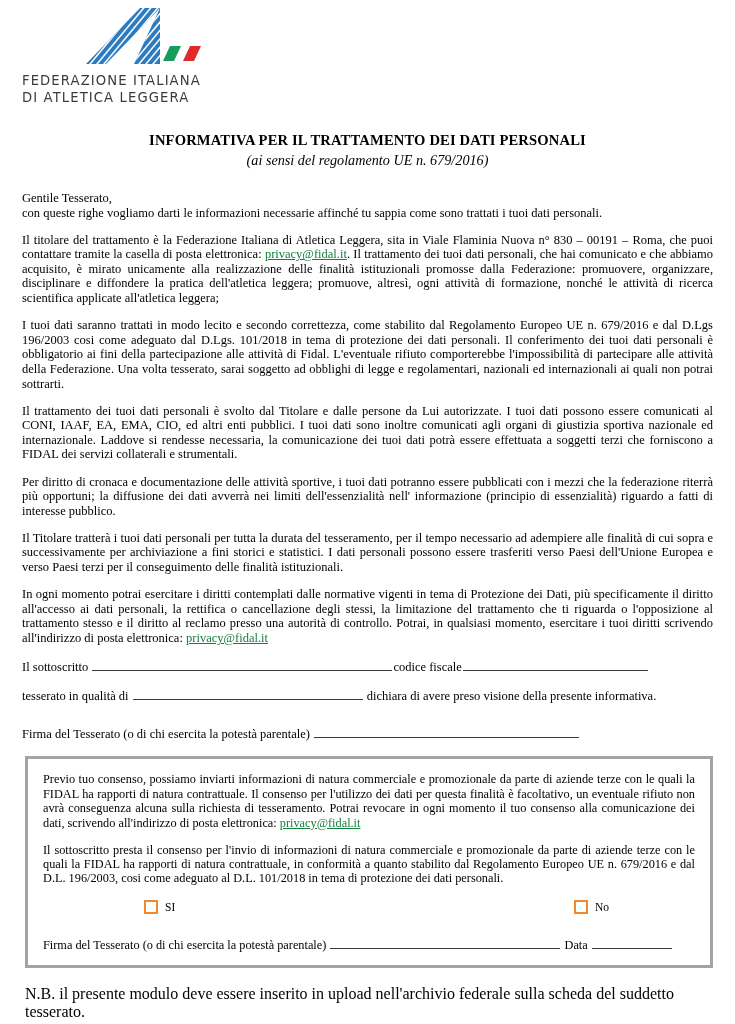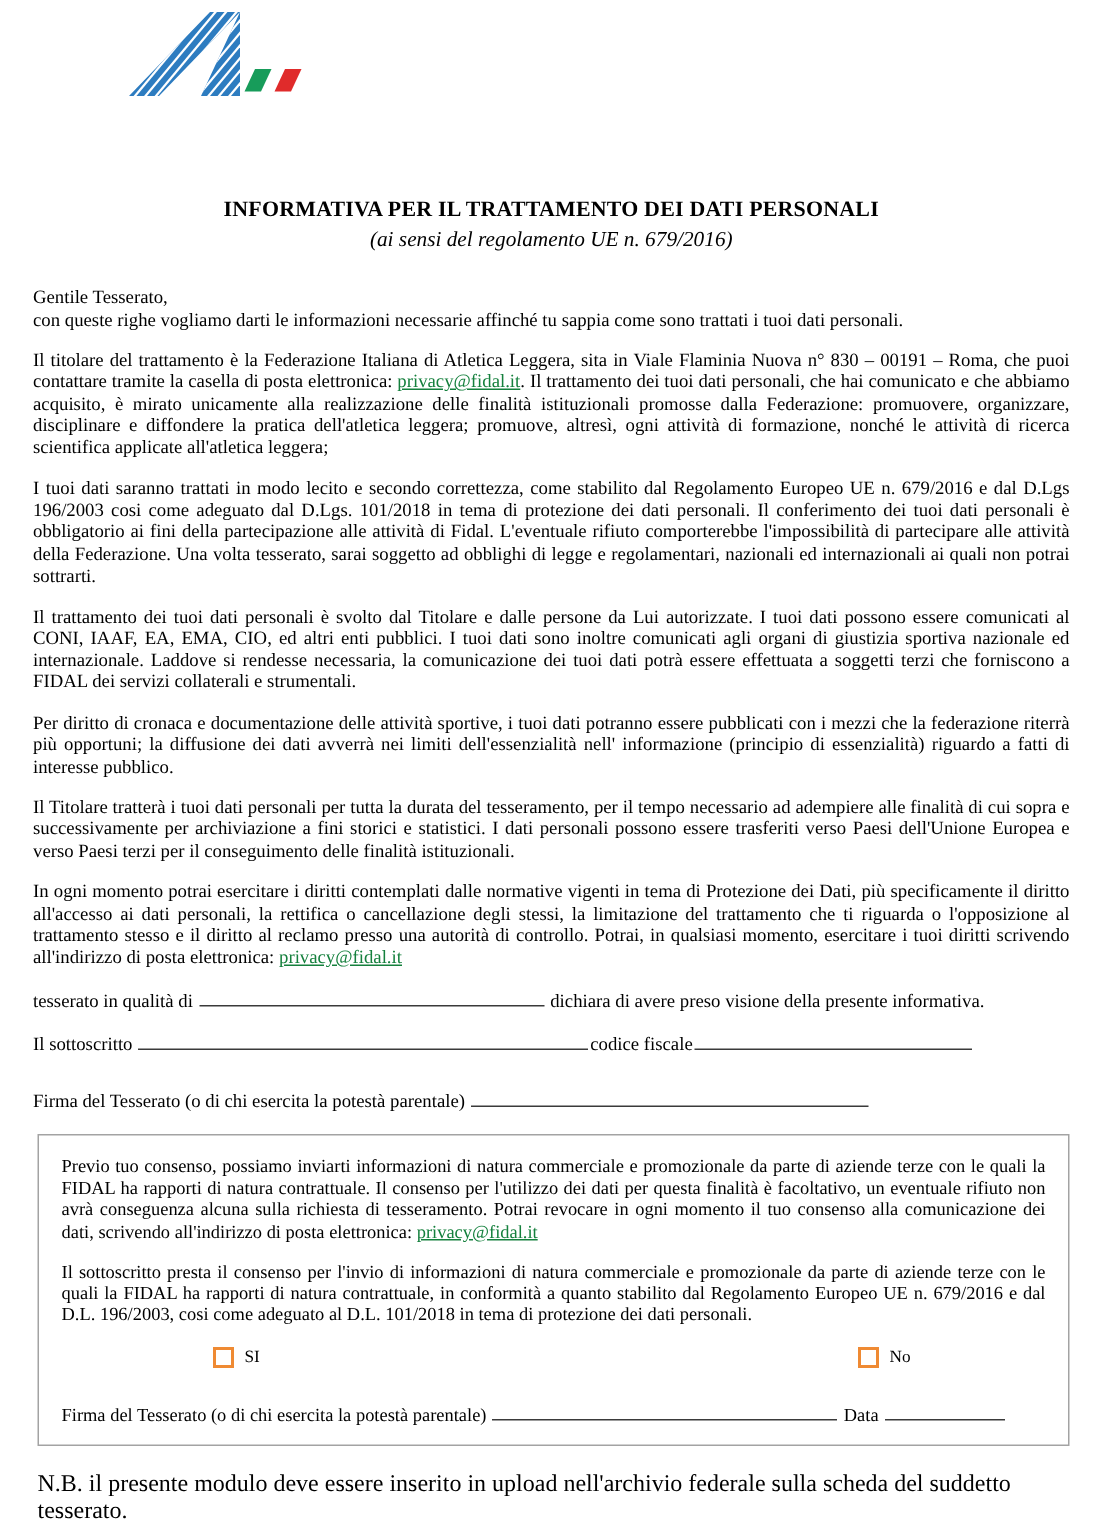--- a/index.html
+++ b/index.html
@@ -89,21 +89,21 @@
   .fl-name   { width: 300px; }
   .fl-cf     { width: 185px; }
   .fl-qual   { width: 230px; }
   .fl-firma  { width: 265px; }
   .fl-firma2 { width: 230px; }
   .fl-data   { width: 80px; }
 
   
   .consent-box {
     margin: 14px 22px 0 25px;
-    border: 1px solid #a3a3a3;
+    border: 3px solid #a3a3a3;
     padding: 13px 15px 12px 15px;
   }
   .consent-box p.para { font-size: 12.3px; line-height: 14.4px; }
 
   .checkrow {
     margin-top: 14px;
     position: relative;
     height: 22px;
     font-size: 11.5px;
   }
@@ -164,20 +164,24 @@
             <line x1="43" y1="62" x2="103" y2="-10"></line>
             <line x1="50" y1="62" x2="110" y2="-10"></line>
             <line x1="57" y1="62" x2="117" y2="-10"></line>
             <line x1="64" y1="62" x2="124" y2="-10"></line>
           </g>
         </g>
         <polygon points="86,38 97,38 90,53 79,53" fill="#179c5a"></polygon>
         <polygon points="106,38 117,38 110,53 99,53" fill="#e02b2b"></polygon>
       </svg>
     </div>
+    <div class="logo-text">
+      <div>FEDERAZIONE ITALIANA</div>
+      <div>DI ATLETICA LEGGERA</div>
+    </div>
   </div>
 </div>
 
 <div class="doc-title">INFORMATIVA PER IL TRATTAMENTO DEI DATI PERSONALI</div>
 <div class="doc-subtitle">(ai sensi del regolamento UE n. 679/2016)</div>
 
 <div class="content">
 
   <p class="para">
     <span>Gentile Tesserato,</span><br>
@@ -192,28 +196,28 @@
 
   <p class="para"><span>Per diritto di cronaca e documentazione delle attività sportive, i tuoi dati potranno essere pubblicati con i mezzi che la federazione riterrà più opportuni; la </span><b>diffusione dei dati</b><span> avverrà nei limiti dell'essenzialità nell' informazione (principio di essenzialità) riguardo a fatti di interesse pubblico.</span></p>
 
   <p class="para"><span>Il Titolare tratterà i tuoi dati personali per tutta la durata del tesseramento, per il tempo necessario ad adempiere alle finalità di cui sopra e successivamente per archiviazione a fini storici e statistici. I dati personali possono essere </span><b>trasferiti</b><span> verso Paesi dell'Unione Europea e verso Paesi terzi per il conseguimento delle finalità istituzionali.</span></p>
 
   <p class="para"><span>In ogni momento potrai </span><b>esercitare i diritti</b><span> contemplati dalle normative vigenti in tema di Protezione dei Dati, più specificamente il diritto all'accesso ai dati personali, la rettifica o cancellazione degli stessi, la limitazione del trattamento che ti riguarda o l'opposizione al trattamento stesso e il diritto al reclamo presso una autorità di controllo. Potrai, in qualsiasi momento, </span><b>esercitare i tuoi diritti</b><span> scrivendo all'indirizzo di posta elettronica: </span><a class="maillink" href="#">privacy@fidal.it</a></p>
 
   <div class="formblock">
 
     <div class="formrow">
+      <span>Il sottoscritto</span>
+      <span class="fillline fl-name"></span><span>codice fiscale</span><span class="fillline fl-cf"></span>
+    </div>
+
+    <div class="formrow">
       <span>tesserato in qualità di</span>
       <span class="fillline fl-qual"></span>
       <span>dichiara di avere preso visione della presente informativa.</span>
-    </div>
-
-    <div class="formrow">
-      <span>Il sottoscritto</span>
-      <span class="fillline fl-name"></span><span>codice fiscale</span><span class="fillline fl-cf"></span>
     </div>
 
     <div class="formrow" style="margin-top:22px">
       <span>Firma del Tesserato (o di chi esercita la potestà parentale)</span>
       <span class="fillline fl-firma"></span>
     </div>
 
   </div>
 </div>
 

